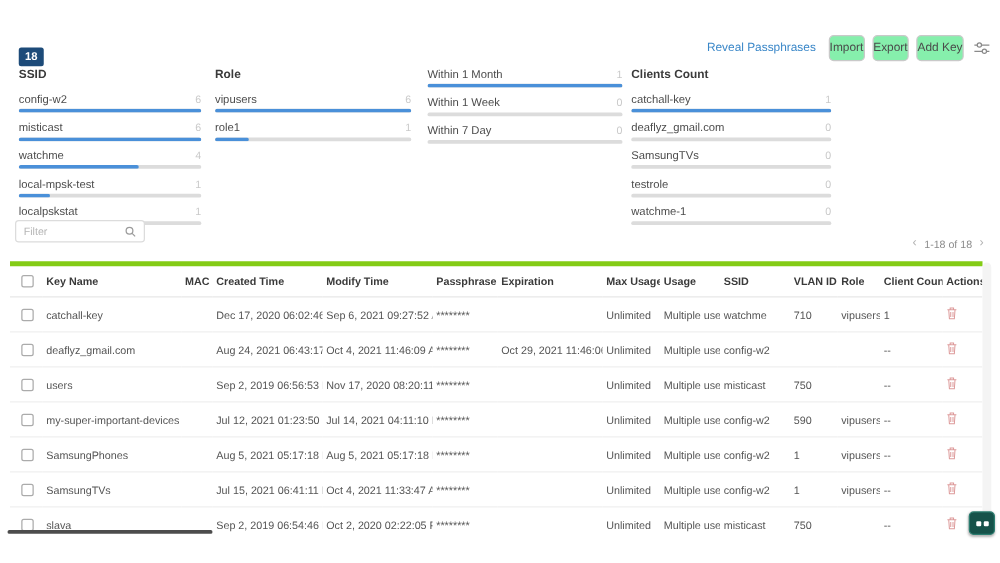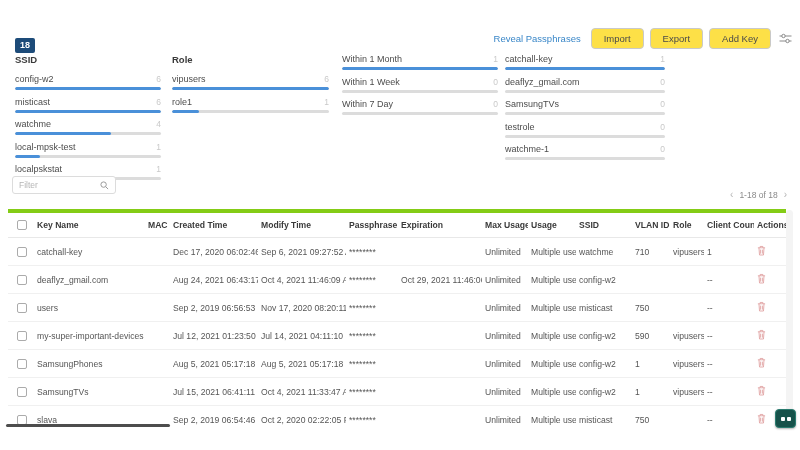--- a/index.html
+++ b/index.html
@@ -5,21 +5,21 @@
   *{box-sizing:border-box;margin:0;padding:0}
   html,body{width:800px;height:450px}
   body{position:relative;overflow:hidden;background:#fff;font-family:"Liberation Sans",sans-serif;color:#555}
 
   
   .hdr{position:absolute;top:38px;left:15px;display:flex;gap:4px}
   .badge{display:inline-block;background:#1d4b79;color:#fff;font-size:9px;font-weight:bold;padding:3px 5px;border-radius:2px;line-height:1}
   .title{color:#3a7fc1;font-size:19px;font-weight:400;letter-spacing:.2px}
   .toolbar{position:absolute;top:28px;right:6px;display:flex;align-items:center;gap:6px}
   .reveal{color:#3a87c8;font-size:9.5px;margin-right:4px;cursor:pointer}
-  .btn{border:1px solid #c9c9c9;border-radius:4px;background:#fde047;font-size:9.5px;color:#4a4a4a;padding:4px 12px;font-family:inherit;cursor:pointer}
+  .btn{border:1px solid #c9c9c9;border-radius:4px;background:#86efac;font-size:9.5px;color:#4a4a4a;padding:4px 0;font-family:inherit;cursor:pointer}
   .iconbtn{border:none;background:none;padding:2px;display:flex;cursor:pointer}
 
   
   .filters{position:absolute;top:54px;left:0;right:0;height:118px}
   .fpanel{position:absolute;top:0}
   #fp0{left:15px;width:146px}
   #fp1{left:172px;width:157px}
   #fp2{left:342px;width:156px}
   #fp3{left:505px;width:160px}
   .flabel{font-size:9.5px;font-weight:bold;color:#3a3a3a;margin:0 0 9px}
@@ -177,20 +177,21 @@
     <div class="frow">
       <span class="fname">Within 7 Day</span>
       <span class="fcount">0</span>
     </div>
     <div class="fbar">
           <div class="ffill" style="width: 0%;"></div>
         </div>
   </div>
 </div>
   <div class="fpanel" id="fp3">
+      <h3 class="flabel">Clients Count</h3>
   <div class="fitem">
     <div class="frow">
       <span class="fname">catchall-key</span>
       <span class="fcount">1</span>
     </div>
     <div class="fbar">
           <div class="ffill" style="width: 100%;"></div>
         </div>
   </div>
 

